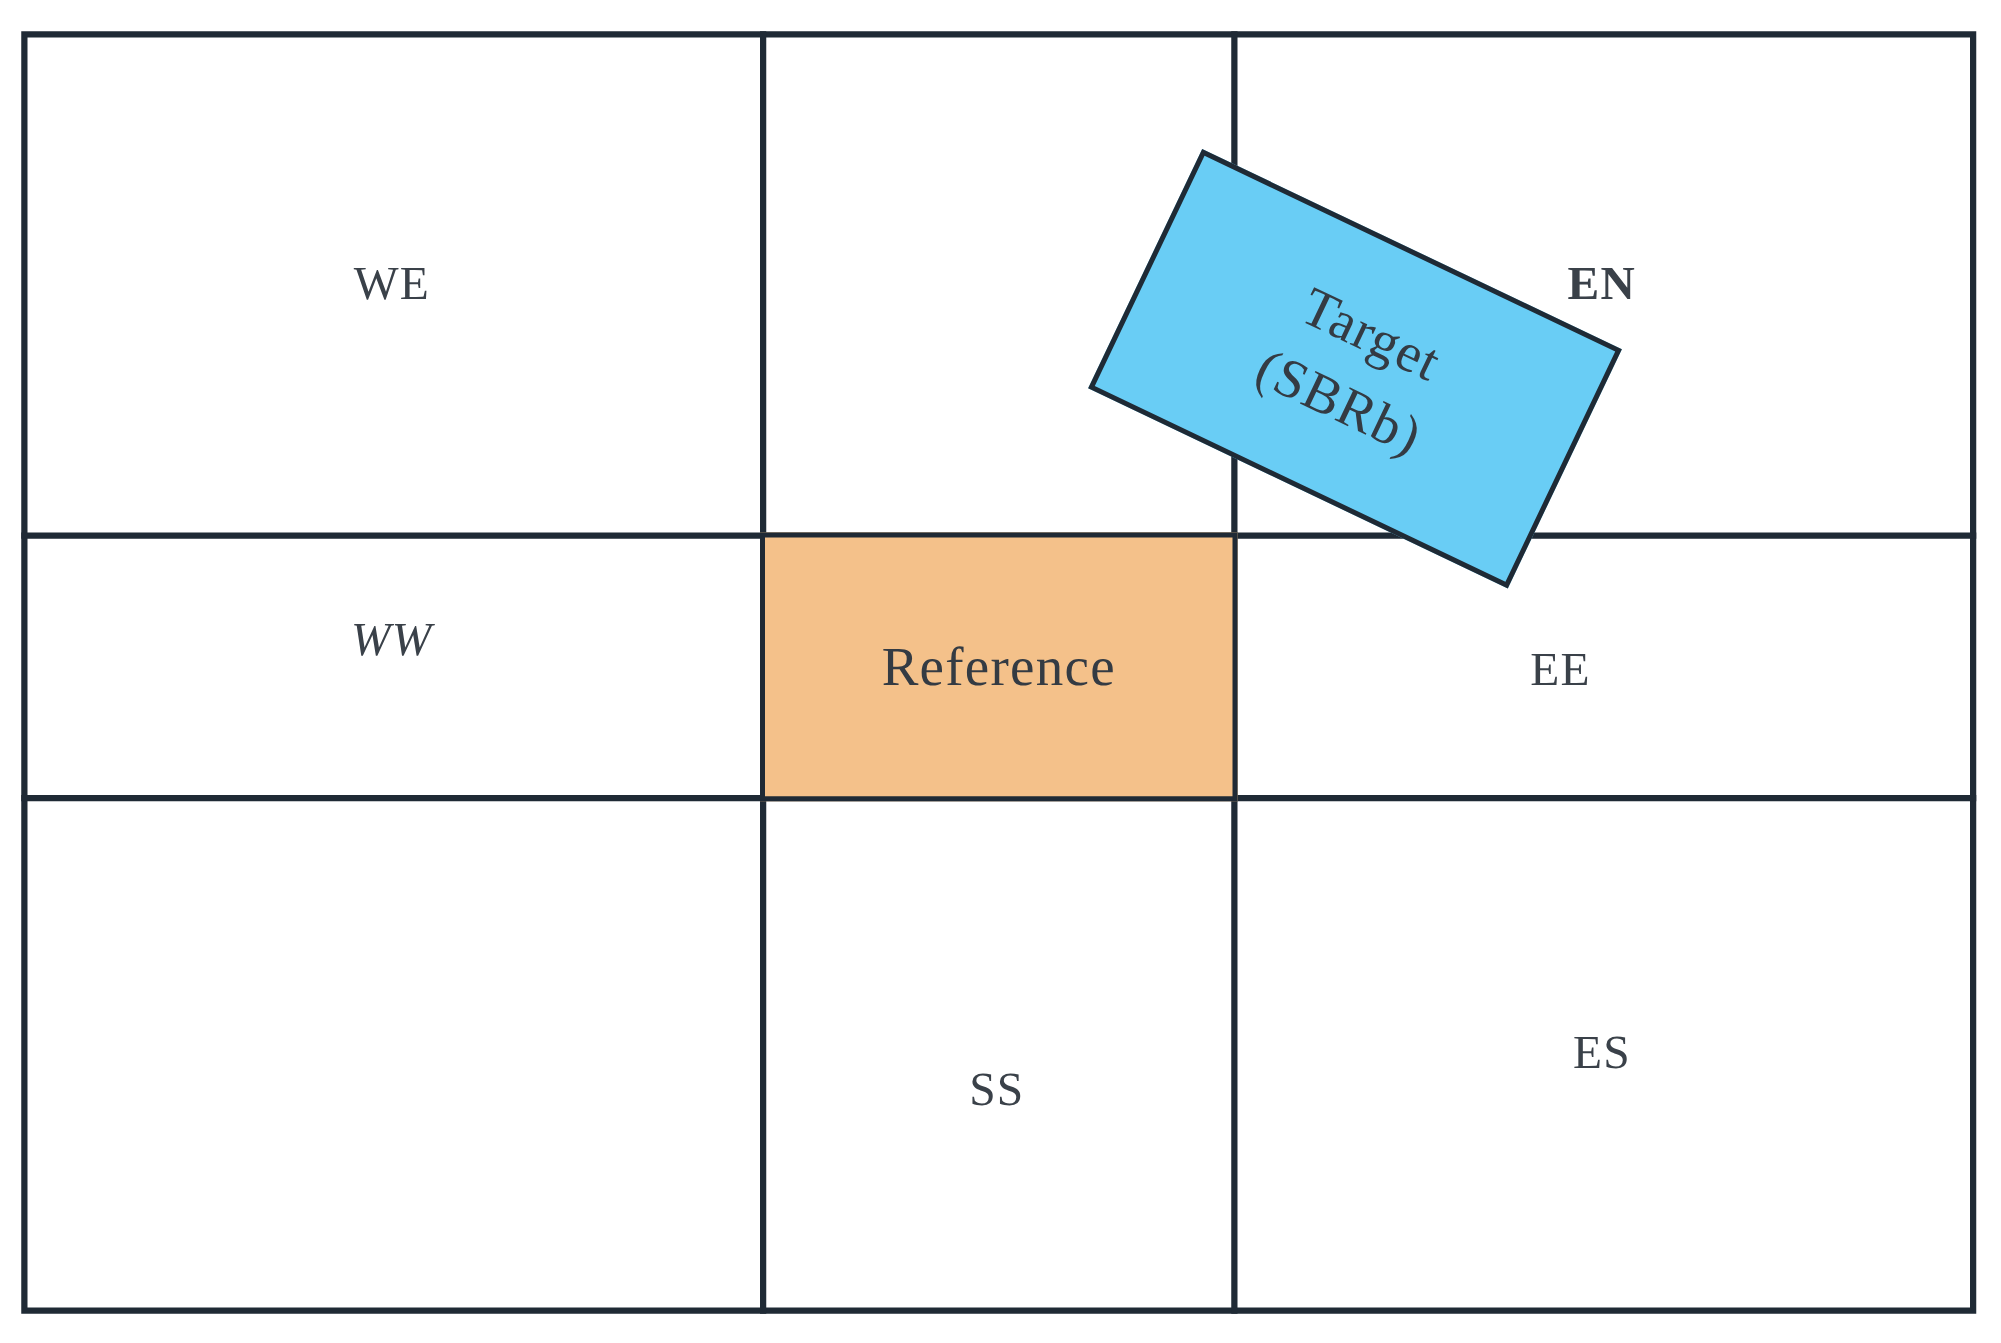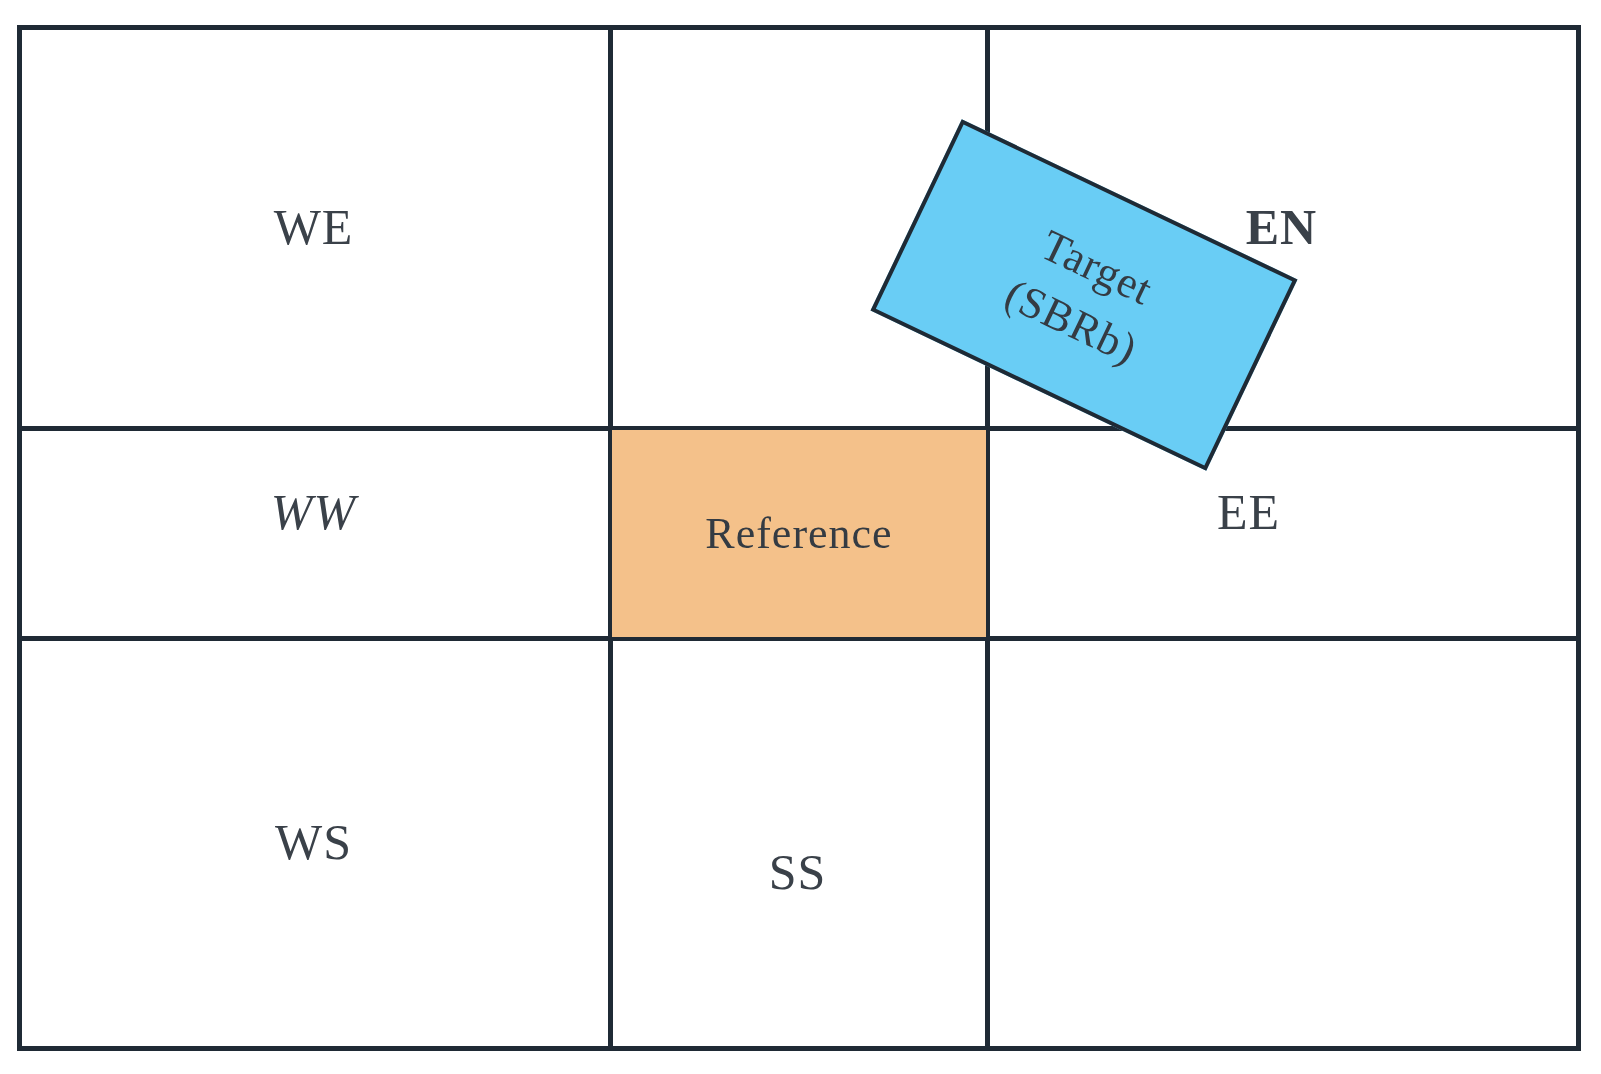--- a/index.html
+++ b/index.html
@@ -44,29 +44,29 @@
   .h2 { top: 636px; }
   
   .cell {
     position: absolute;
     display: flex;
     align-items: center;
     justify-content: center;
     z-index: 2;
   }
   .cell-label {
-    font-size: 50px;
+    font-size: 38px;
     color: #3a4149;
     letter-spacing: 1px;
   }
   .cell-we { left: 19px;  top: 27px;  width: 589px; height: 399px; }
   .cell-nn { left: 610px; top: 27px;  width: 375px; height: 399px; }
   .cell-en { left: 987px; top: 27px;  width: 589px; height: 399px; font-weight: bold; }
   .cell-ww { left: 19px;  top: 408px; width: 589px; height: 208px; font-style: italic; }
-  .cell-ee { left: 987px; top: 408px; width: 523px; height: 208px; font-family: Liberation Serif, serif; }
+  .cell-ee { left: 987px; top: 432px; width: 523px; height: 208px; font-family: Liberation Serif, serif; }
   .cell-ws { left: 19px;  top: 638px; width: 589px; height: 408px; }
   .cell-ss { left: 610px; top: 638px; width: 375px; height: 468px; }
   .cell-es { left: 987px; top: 638px; width: 589px; height: 408px; }
   
   .reference-box {
     position: absolute;
     left: 608px; top: 426px;
     width: 382px; height: 215px;
     box-sizing: border-box;
     background: #F4C18A;
@@ -118,25 +118,25 @@
   </div>
   <div class="cell cell-en">
     <span class="cell-label">EN</span>
   </div>
   <div class="cell cell-ww">
     <span class="cell-label">WW</span>
   </div>
   <div class="cell cell-ee">
     <span class="cell-label">EE</span>
   </div>
-  <div class="cell cell-ws">
-    <span class="cell-label">WS</span>
-  </div>
   <div class="cell cell-ss">
     <span class="cell-label">SS</span>
+  </div>
+  <div class="cell cell-es">
+    <span class="cell-label">ES</span>
   </div>
 
   <div class="reference-box">
     <div class="box-line">Reference</div>
   </div>
 
   <div class="target-box">
     <div class="box-line">Target</div>
     <div class="box-line">(SBRb)</div>
   </div>

